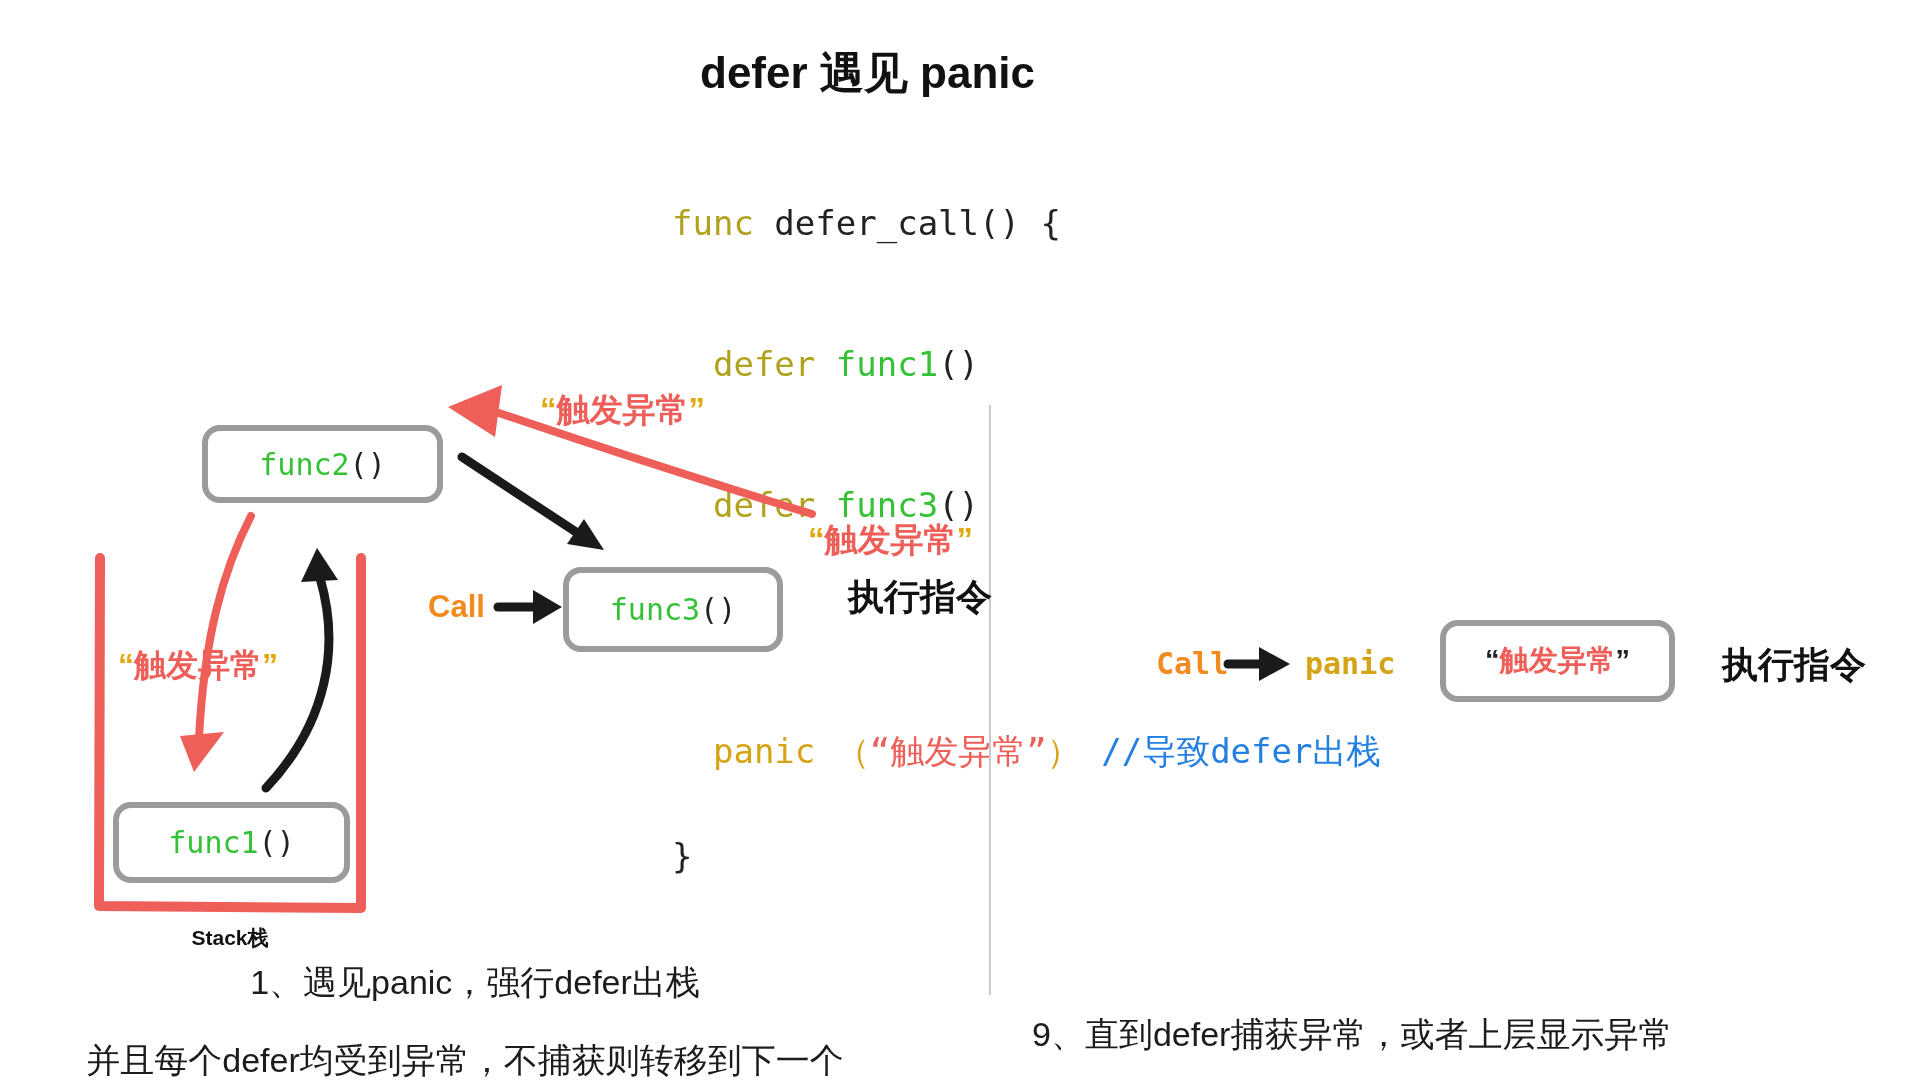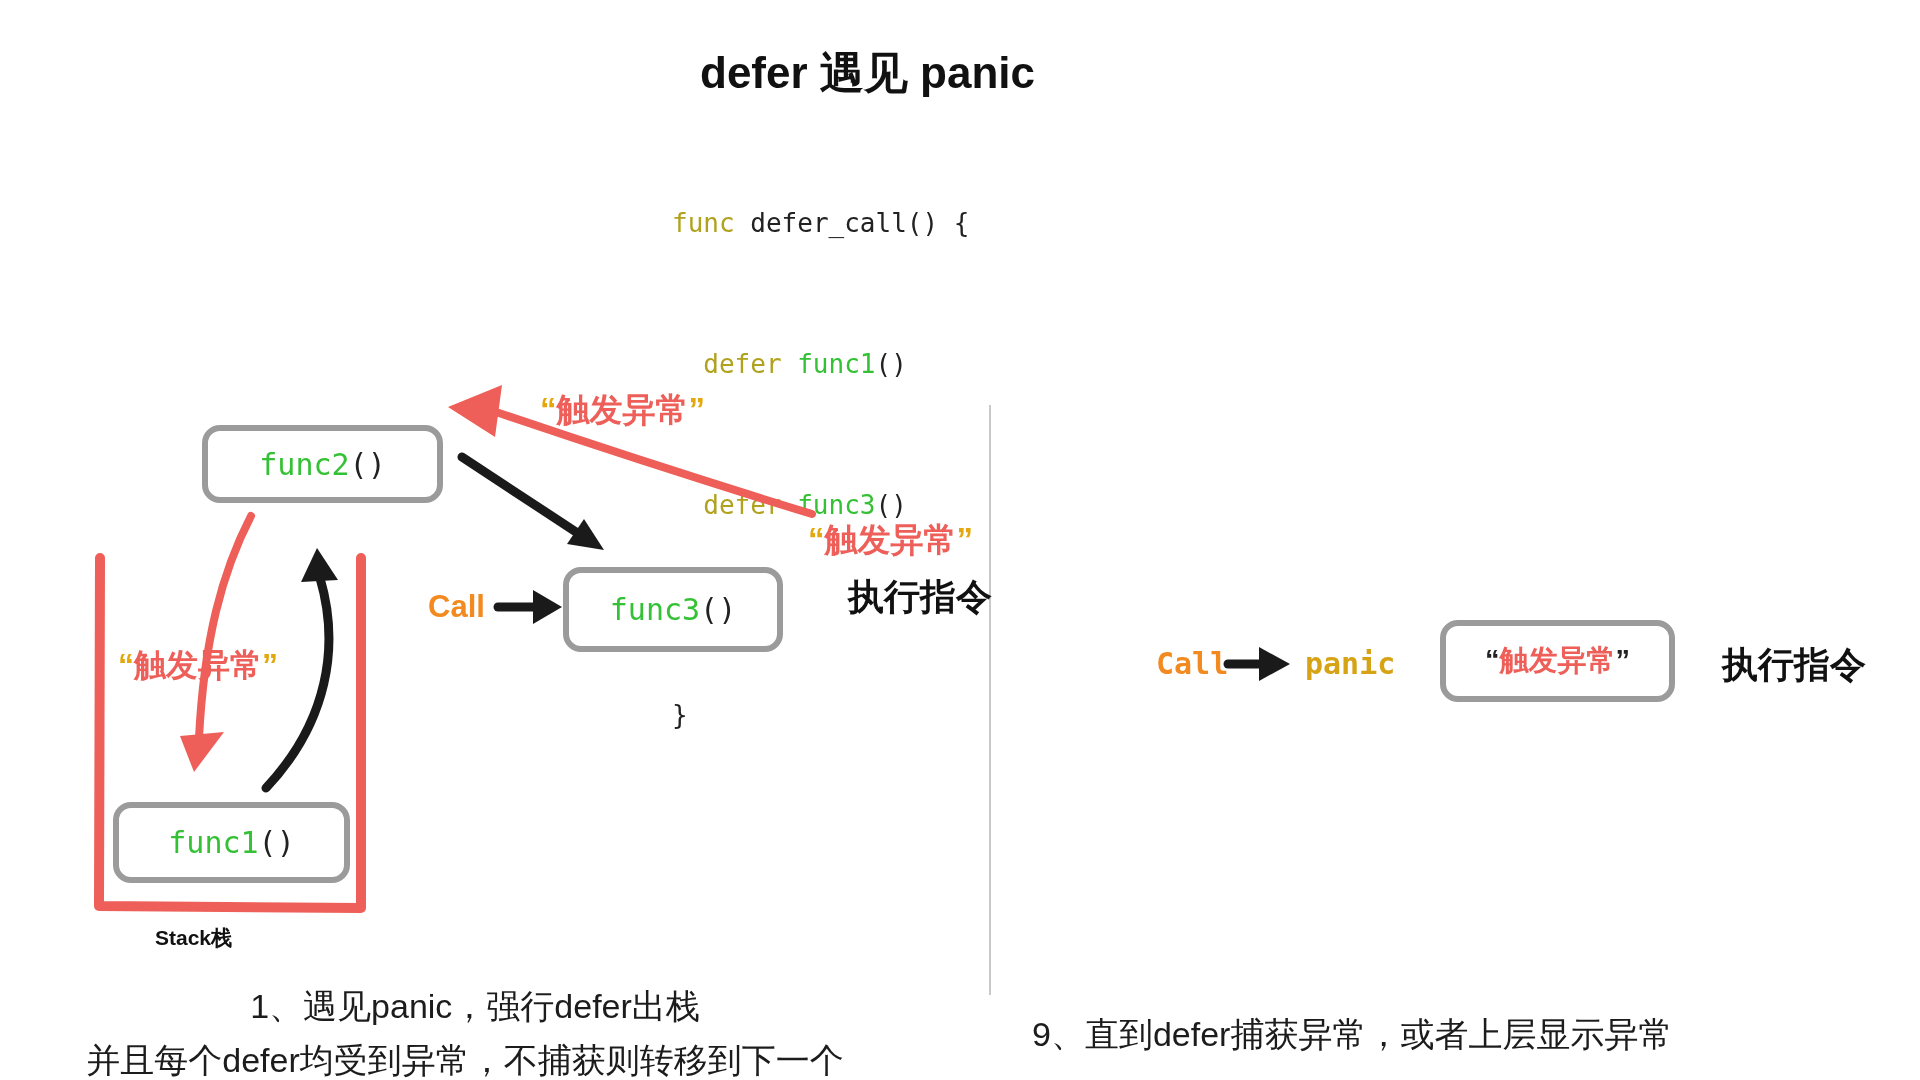--- a/index.html
+++ b/index.html
@@ -14,21 +14,21 @@
   .title {
     position:absolute; left:700px; top:44px; width:600px;
     text-align:left; font-size:44px; font-weight:700; color:#111;
     font-family:"Liberation Sans", sans-serif;
   }
 
   
   .code {
     position:absolute; left:672px; top:136px;
     font-family:"DejaVu Sans Mono", monospace;
-    font-size:26px; line-height:35px; white-space:pre;
+    font-size:34px; line-height:35px; white-space:pre;
   }
   .cl { height:35px; }
   .ind { padding-left:2ch;margin-top:36px; }
   .olive { color:var(--olive); }
   .gold  { color:var(--keyword_gold); }
   .salmon{ color:var(--salmon); }
   .blue  { color:var(--blue); }
   .blk   { color:#222; }
   .green { color:var(--green); }
 
@@ -94,20 +94,21 @@
     <polygon class="fill-black" points="1290,664 1259,647 1259,681"></polygon>
   </svg>
 
   <div class="title">defer 遇见 panic</div>
 
   <div class="code">
     <div class="cl"><span class="olive">func</span><span class="blk"> defer_call() {</span></div>
     <div class="cl ind"><span class="olive">defer </span><span class="green">func1</span><span class="blk">()</span></div>
     <div class="cl ind"><span class="olive">defer </span><span class="green">func3</span><span class="blk">()</span></div>
     <div class="cl"></div>
+    <div class="cl ind"><span class="gold">panic </span><span class="gold">（</span><span class="salmon">“触发异常”</span><span class="gold">）</span><span class="blue"> //导致defer出栈</span></div>
     <div class="cl"><span class="blk">}</span></div>
   </div>
 
   <div class="divider" style="left:989px; top:405px; height:590px;"></div>
 
   <div class="fbox" style="left:202px; top:425px; width:241px; height:78px;">
     <span class="green">func2</span>
       <span class="blk">()</span>
   </div>
   <div class="fbox" style="left:563px; top:567px; width:220px; height:85px;">
@@ -124,23 +125,23 @@
   </div>
   <div class="exc" style="left:808px; top:518px;">
     <span class="q">“</span><span class="t">触发异常</span><span class="q">”</span>
   </div>
   <div class="exc" style="left:118px; top:644px; font-size:32px;">
     <span class="q">“</span><span class="t">触发异常</span><span class="q">”</span>
   </div>
 
   <div class="call-label" style="left:428px; top:589px;">Call</div>
   <div class="exec-label" style="left:848px; top:573px;">执行指令</div>
-  <div class="stack-label" style="left:155px; top:924px; width:150px; text-align:left;">Stack栈</div>
+  <div class="stack-label" style="left:155px; top:924px; width:150px; text-align:center;">Stack栈</div>
 
-  <div class="caption center" style="left:150px; top:984px; width:650px;">1、遇见panic，强行defer出栈</div>
+  <div class="caption center" style="left:150px; top:960px; width:650px;">1、遇见panic，强行defer出栈</div>
   <div class="caption center" style="left:0px; top:1038px; width:930px;">并且每个defer均受到异常，不捕获则转移到下一个</div>
   <div class="caption" style="left:1032px; top:1012px;">9、直到defer捕获异常，或者上层显示异常</div>
 
   <div class="call-label mono-bold" style="left:1156px; top:646px; font-size:30px;">Call</div>
   <div class="abs mono-bold" style="left:1305px; top:646px; font-size:30px; font-weight:700; color:var(--keyword_gold);">panic</div>
 
   <div class="fbox" style="left:1440px; top:620px; width:235px; height:82px; font-size:29px;">
     <span class="exc" style="position:static; font-size:29px;"><span class="qb">“</span><span class="t">触发异常</span><span class="qb">”</span></span>
   </div>
 

